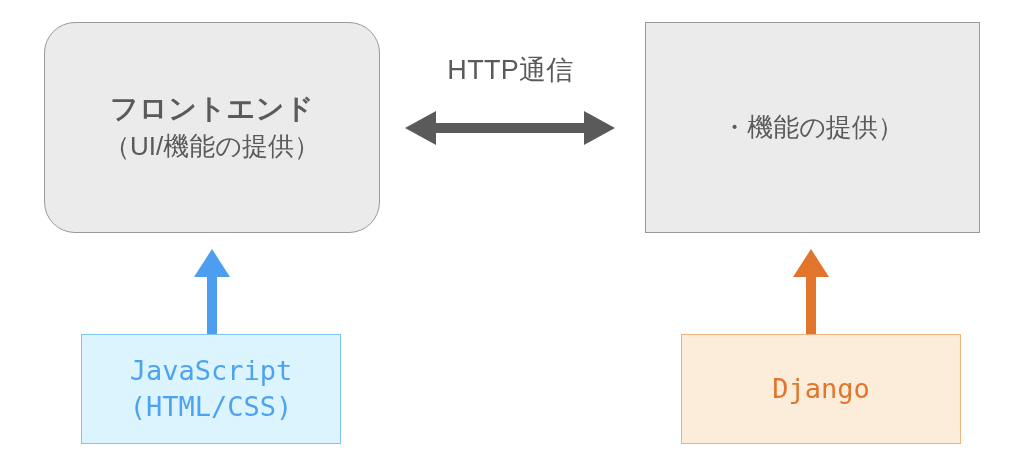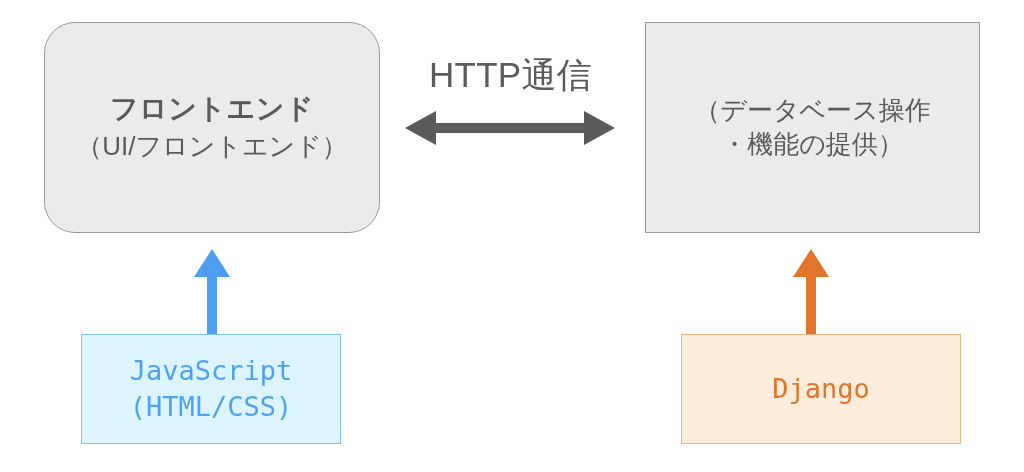--- a/index.html
+++ b/index.html
@@ -75,44 +75,43 @@
     color: #e2752c;
   }
 
   
   #http-label {
     position: absolute;
     left: 405px;
     top: 52px;
     width: 211px;
     text-align: center;
-    font-size: 35px;
+    font-size: 27px;
     color: #5a5a5a;
     letter-spacing: 0.3px;
   }
 
   
   .arrow-svg { position: absolute; }
   #http-arrow { left: 398px; top: 104px; }
   #js-arrow   { left: 192px; top: 246px; }
   #django-arrow { left: 791px; top: 246px; }
 </style>
 </head>
 <body>
 
 <div id="canvas">
 
   <div class="tier-box" id="frontend-box">
     <div class="tier-title">フロントエンド</div>
-    <div class="tier-sub">（UI/フロントエンド）</div>
+    <div class="tier-sub">（UI/機能の提供）</div>
   </div>
 
   <div class="tier-box" id="backend-box">
     <div class="tier-sub">
-      <span class="tier-sub-line">（データベース操作</span>
       <span class="tier-sub-line">・機能の提供）</span>
     </div>
   </div>
 
   <div id="http-label">HTTP通信</div>
 
   <svg class="arrow-svg" id="http-arrow" width="224" height="50" viewBox="0 0 224 50">
     <g fill="#5a5a5a">
       <rect x="27" y="19" width="170" height="10"></rect>
       <polygon points="7,24 38,7 38,41"></polygon>

